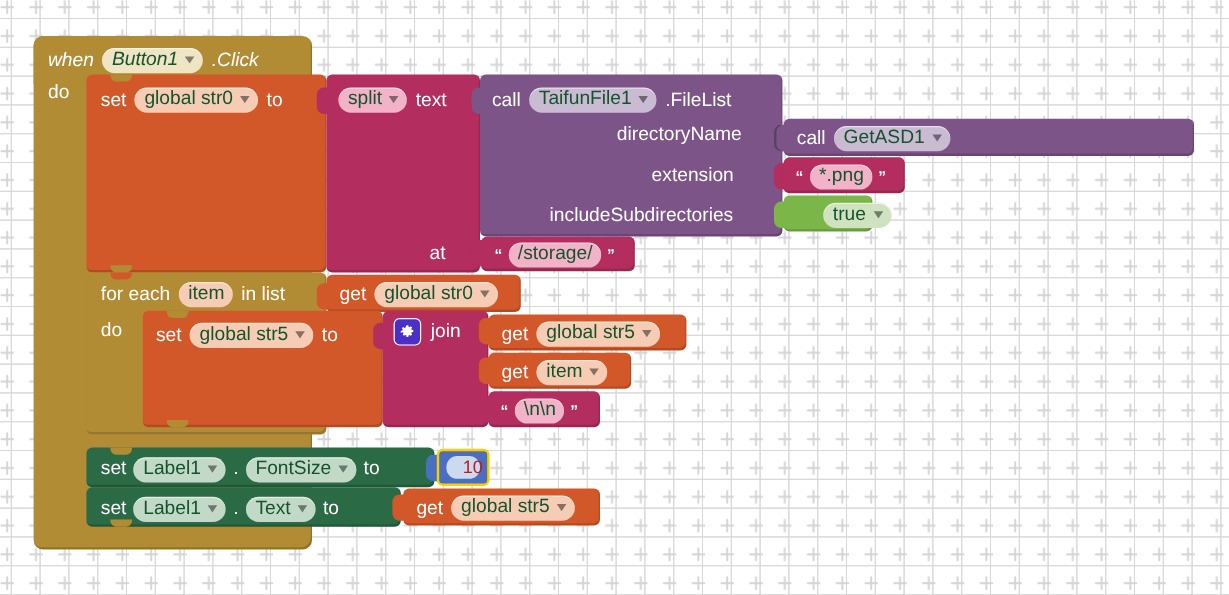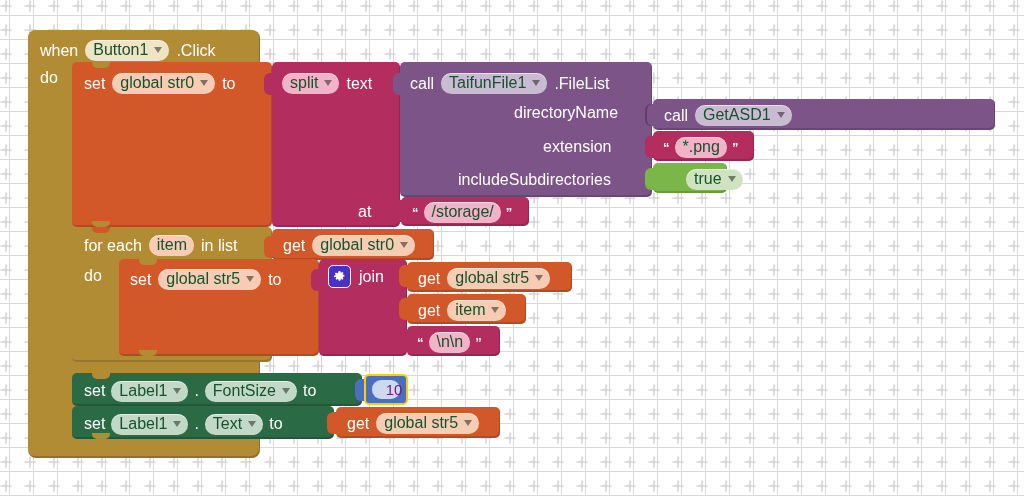--- a/index.html
+++ b/index.html
@@ -127,21 +127,21 @@
     </defs>
     <rect x="0" y="0" width="1024" height="496" fill="url(#cross)"></rect>
   </svg>
 
   <div class="blk" style="left:28px; top:30px; width:232px; height:428px; background:#b28b35;
               border-radius:8px 8px 8px 8px; box-shadow: inset -1px -2px 0 rgba(0,0,0,.18);">
   </div>
 
   <div class="blk" style="left:28px; top:30px; width:228px; height:40px; background:#b28b35; border-radius:8px 8px 0 0;"></div>
 
-  <div class="blk row" style="left:40px; top:38px; height:25px;">
+  <div class="blk row" style="left:40px; top:38px; height:25px;font-style:italic;">
     <span class="lbl">when</span>
     <span class="field cream">
       <span>Button1</span>
       <span class="caret"></span>
     </span>
     <span class="lbl">.Click</span>
   </div>
 
   <div class="blk lbl" style="left:40px; top:70px;">do</div>
 
@@ -343,21 +343,21 @@
       <span class="caret"></span>
     </span>
     <span class="lbl">to</span>
   </div>
   <div class="blk" style="left:355px; top:379px; width:11px; height:22px; background:#4a6fc0; border-radius:6px 0 0 6px;"></div>
 
   <div class="blk" style="left:364px; top:374px; width:44px; height:31px; background:#4a6fc0; border-radius:5px;
               border:2px solid #ffcc00; box-sizing:border-box;"></div>
   <div class="blk" style="left:372px; top:380px; width:28px; height:19px; background:#cdd9ee; border-radius:9px;
               display:flex; align-items:center; justify-content:center;">
-    <span style="font-size:15px; color:#701a75; line-height:1;margin-left:16px;">10</span>
+    <span style="font-size:15px; color:#b91c1c; line-height:1;margin-left:16px;">10</span>
   </div>
 
   <div class="blk" style="left:72px; top:406px; width:262px; height:33px; background:#2a6b46; border-radius:5px;
               box-shadow: inset -1px -2px 0 rgba(0,0,0,.18);"></div>
   <div class="blk" style="left:92px; top:433px; width:18px; height:6px; background:#b28b35; border-radius:0 0 5px 5px;"></div>
 
   <div class="blk row" style="left:84px; top:413px; height:22px; gap:6px;">
     <span class="lbl">set</span>
     <span class="field mint">
       <span>Label1</span>

